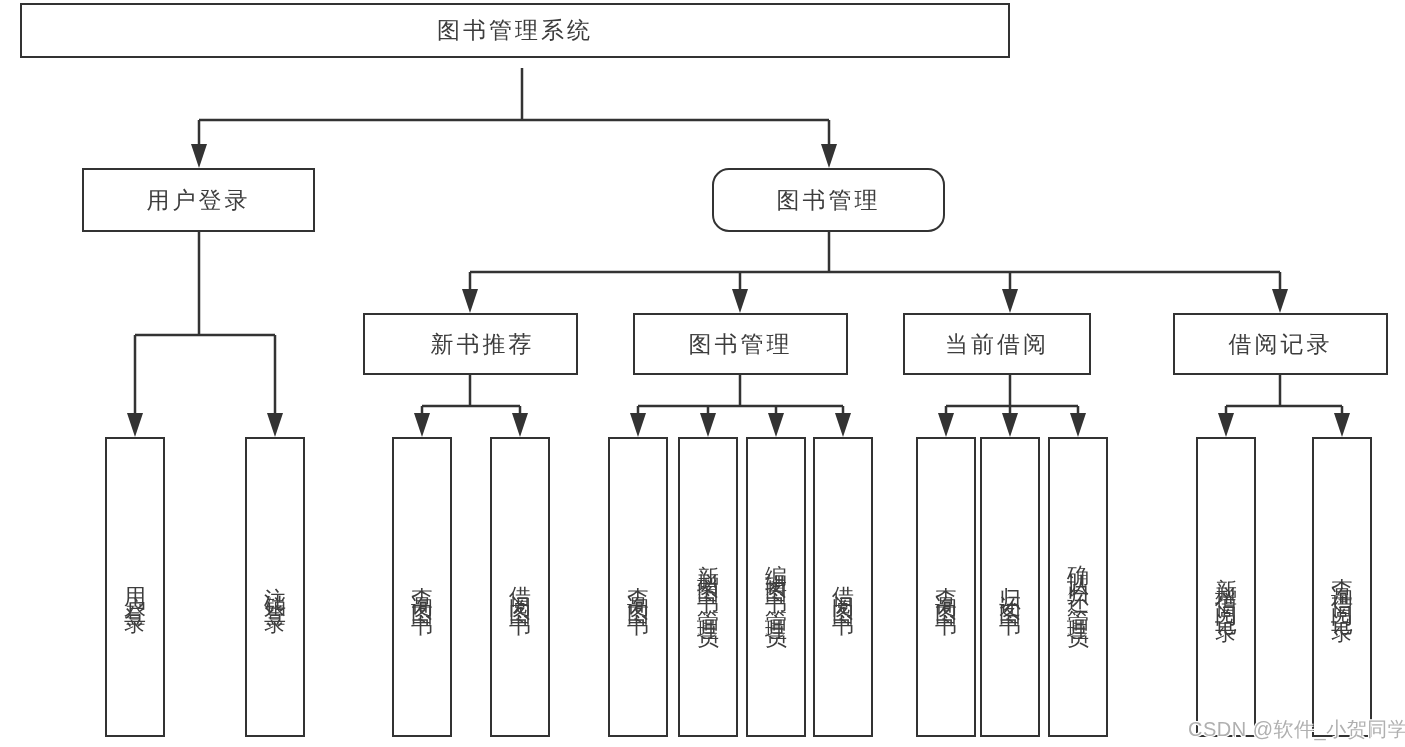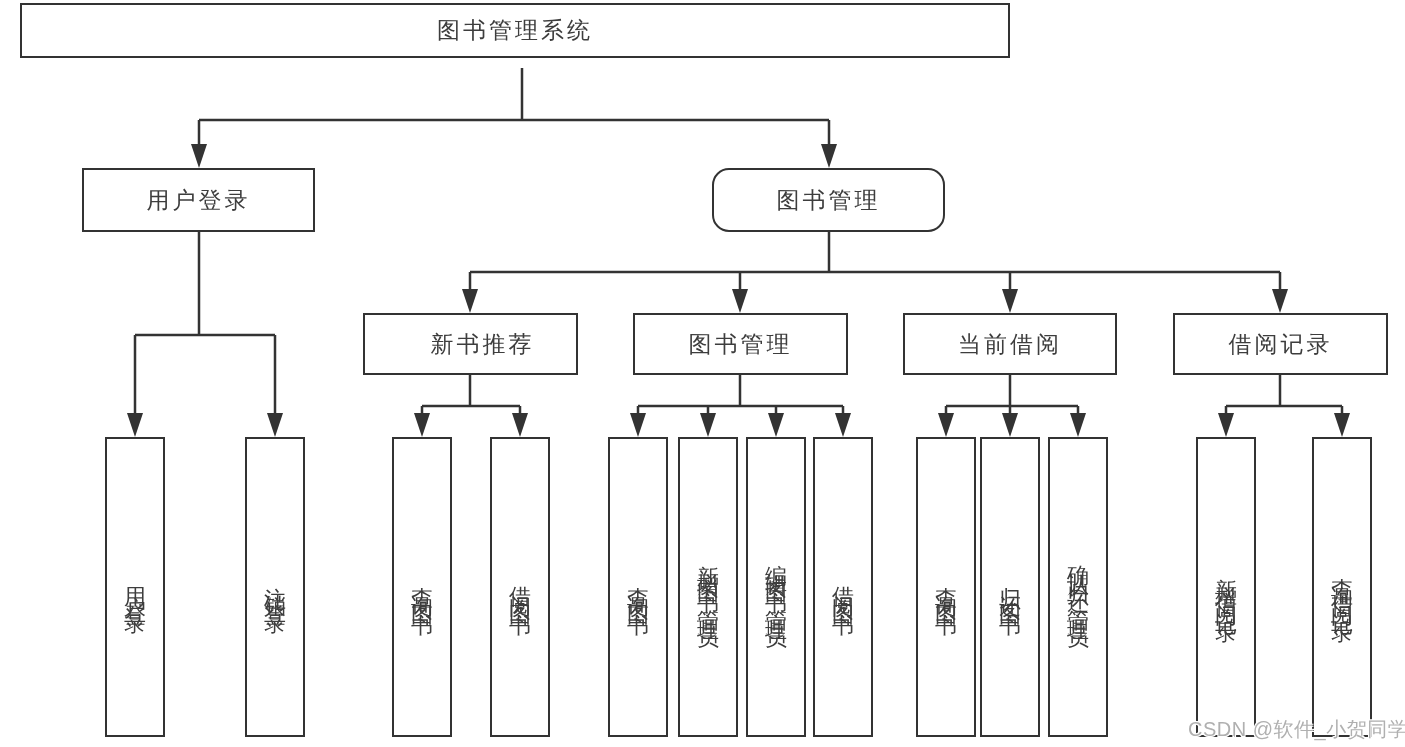--- a/index.html
+++ b/index.html
@@ -120,21 +120,21 @@
   <div class="box" style="left:712px; top:168px; width:233px; height:64px;border-radius:17px;">
     <span class="h-label">图书管理</span>
   </div>
 
   <div class="box" style="left:363px; top:313px; width:215px; height:62px;padding-left:24px;">
     <span class="h-label">新书推荐</span>
   </div>
   <div class="box" style="left:633px; top:313px; width:215px; height:62px;">
     <span class="h-label">图书管理</span>
   </div>
-  <div class="box" style="left:903px; top:313px; width:214px; height:62px;">
+  <div class="box" style="left:903px; top:313px; width:188px; height:62px;">
     <span class="h-label">当前借阅</span>
   </div>
   <div class="box" style="left:1173px; top:313px; width:215px; height:62px;">
     <span class="h-label">借阅记录</span>
   </div>
 
   <div class="box" style="left:105px; top:437px; width:60px; height:300px;">
     <span class="v-label">用户登录</span>
   </div>
   <div class="box" style="left:245px; top:437px; width:60px; height:300px;">

